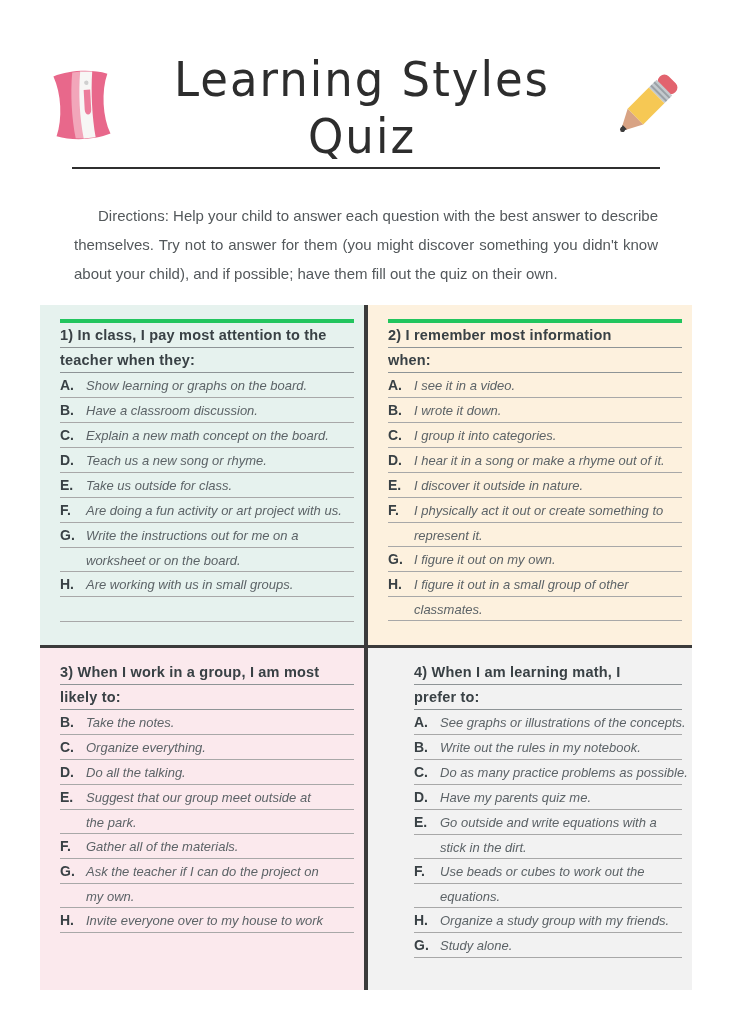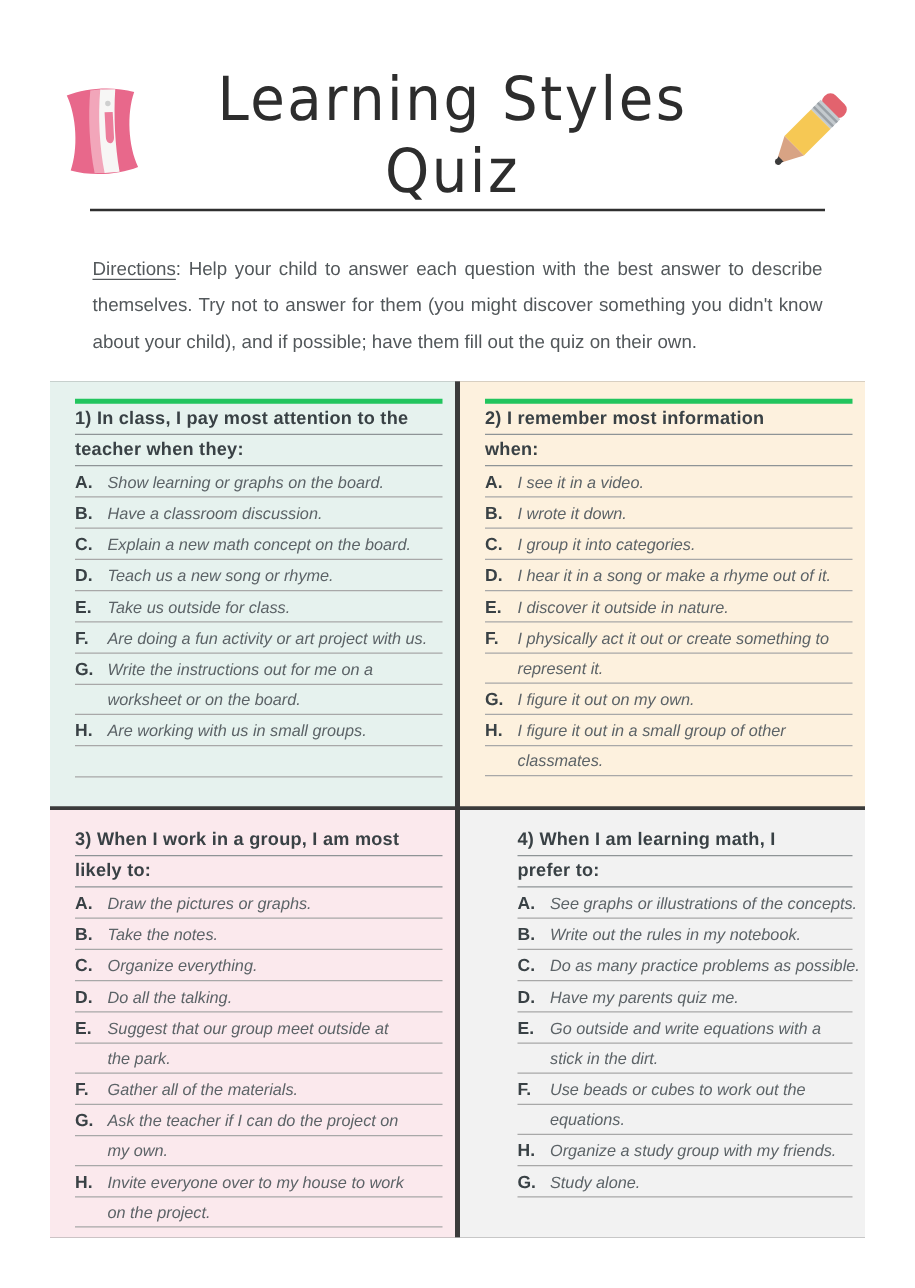--- a/index.html
+++ b/index.html
@@ -12,21 +12,21 @@
   .title{flex:1;text-align:center;font-family:"DejaVu Sans", cursive;
          font-size:45px;font-weight:400;color:#2d2d2d;letter-spacing:2px;
          transform:scaleY(1.08);}
   .icon{flex:0 0 auto;}
   .header-rule{position:absolute;top:167px;left:72px;width:588px;height:0;
                border-top:2.5px solid #2f2f2f;}
 
   
   .directions{position:absolute;top:186px;left:74px;width:584px;
               font-size:15px;line-height:29px;color:#53585b;text-align:justify;}
-  .dir-label{text-decoration:underline;text-underline-offset:3px;}
+  .dir-label{text-underline-offset:3px;margin-left:24px;}
 
   
   .grid{position:absolute;left:40px;top:305px;width:652px;height:685px;
         background:#3b3b3b;display:grid;
         grid-template-columns:1fr 1fr;grid-template-rows:340px 1fr;
         column-gap:4px;row-gap:3px;}
   .quadrant{box-sizing:border-box;padding:14px 10px 0 20px;overflow:hidden;}
   .quadrant:nth-child(n+3){padding-top:12px;}
 
   .line{height:24px;line-height:24px;border-bottom:1px solid #a8a8a8;
@@ -105,31 +105,29 @@
         <div class="line i-line"><span class="letter">E.</span><span class="itxt">I discover it outside in nature.</span></div>
         <div class="line i-line"><span class="letter">F.</span><span class="itxt">I physically act it out or create something to</span></div>
         <div class="line i-line cont"><span class="itxt">represent it.</span></div>
         <div class="line i-line"><span class="letter">G.</span><span class="itxt">I figure it out on my own.</span></div>
         <div class="line i-line"><span class="letter">H.</span><span class="itxt">I figure it out in a small group of other</span></div>
         <div class="line i-line cont"><span class="itxt">classmates.</span></div>
       </section>
       <section class="quadrant" style="background: rgb(251, 233, 237);">
         <div class="line h-line">3) When I work in a group, I am most</div>
         <div class="line h-line">likely to:</div>
-        <div class="line i-line"><span class="letter">A.</span><span class="itxt">Draw the pictures or graphs.</span></div>
         <div class="line i-line"><span class="letter">B.</span><span class="itxt">Take the notes.</span></div>
         <div class="line i-line"><span class="letter">C.</span><span class="itxt">Organize everything.</span></div>
         <div class="line i-line"><span class="letter">D.</span><span class="itxt">Do all the talking.</span></div>
         <div class="line i-line"><span class="letter">E.</span><span class="itxt">Suggest that our group meet outside at</span></div>
         <div class="line i-line cont"><span class="itxt">the park.</span></div>
         <div class="line i-line"><span class="letter">F.</span><span class="itxt">Gather all of the materials.</span></div>
         <div class="line i-line"><span class="letter">G.</span><span class="itxt">Ask the teacher if I can do the project on</span></div>
         <div class="line i-line cont"><span class="itxt">my own.</span></div>
         <div class="line i-line"><span class="letter">H.</span><span class="itxt">Invite everyone over to my house to work</span></div>
-        <div class="line i-line cont"><span class="itxt">on the project.</span></div>
       </section>
       <section class="quadrant" style="background: rgb(242, 242, 242); padding-left: 46px;">
         <div class="line h-line">4) When I am learning math, I</div>
         <div class="line h-line">prefer to:</div>
         <div class="line i-line"><span class="letter">A.</span><span class="itxt">See graphs or illustrations of the concepts.</span></div>
         <div class="line i-line"><span class="letter">B.</span><span class="itxt">Write out the rules in my notebook.</span></div>
         <div class="line i-line"><span class="letter">C.</span><span class="itxt">Do as many practice problems as possible.</span></div>
         <div class="line i-line"><span class="letter">D.</span><span class="itxt">Have my parents quiz me.</span></div>
         <div class="line i-line"><span class="letter">E.</span><span class="itxt">Go outside and write equations with a</span></div>
         <div class="line i-line cont"><span class="itxt">stick in the dirt.</span></div>

